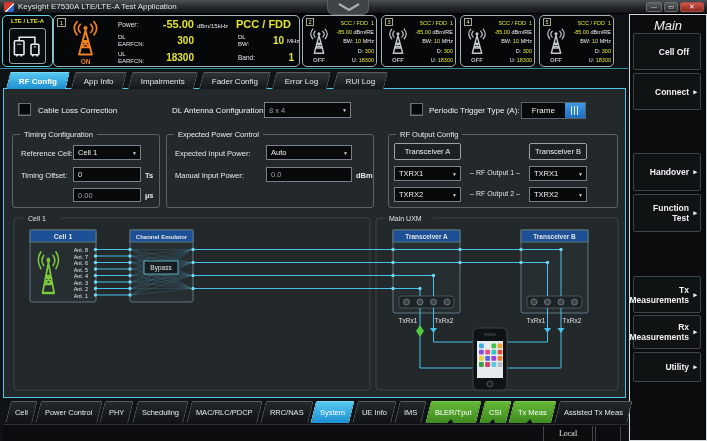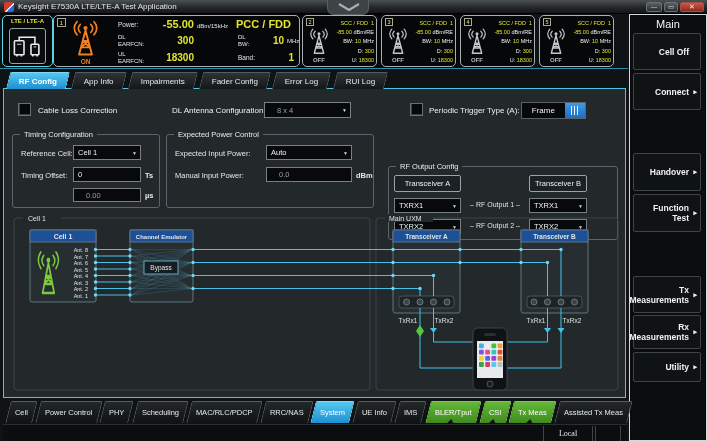--- a/index.html
+++ b/index.html
@@ -22,21 +22,21 @@
   .winctl.close { left:680px; width:24px; background: linear-gradient(#d0564a,#8e2a1e); border-color:#a05048; font-size:7px; }
   .chevron-handle { position:absolute; left:327px; top:0; width:42px; height:15px;
     background:#3e4346; border:1px solid #585e61; border-top:none; border-radius:0 0 7px 7px; z-index:5; }
   
   .toprow { position:absolute; left:2px; top:14px; width:528px; height:54px; background:#050708; }
   .toprow-line { position:absolute; left:0; top:68px; width:628px; height:1px; background:#2e8ca8; }
   .pnl { position:absolute; background:#050708; border:1px solid #a8afb2; border-radius:5px; }
   .pnl.cyan { border-color:#5fd4e8; }
   .idxbox { position:absolute; left:3px; top:2px; width:9px; height:9px; border:1px solid #a8a895;
     color:#e6e67a; font-size:6px; line-height:8px; text-align:center; }
-  .ylw { color:#e3e332; } .wht { color:#eef1f2; } .dim { color:#97a0a5;margin-left:8px; }
+  .ylw { color:#e3e332; } .wht { color:#eef1f2; } .dim { color:#97a0a5; }
   .ant-icon { position:absolute; }
   .state-txt { position:absolute; text-align:center; font-size:6.5px; font-weight:bold; }
   .lbl6 { position:absolute; font-size:6px; line-height:6.5px; color:#e4e8ea; }
   .val { position:absolute; text-align:right; font-weight:bold; color:#e3e332; }
   .lte-label { position:absolute; left:0; top:2px; width:100%; text-align:center; font-size:6px; color:#e3e332; font-weight:bold; }
   .lte-btn { position:absolute; left:6px; top:12px; width:37px; height:36px; border:1px solid #9aa2a6; border-radius:3px; background:#0a0d0e; }
   .scc-rows { position:absolute; left:28px; top:3px; width:43px; font-size:5.5px; line-height:9.2px; text-align:right; white-space:nowrap; }
   .scc-ant { position:absolute; left:4px; top:12px; }
   
   .tabrow { position:absolute; left:8px; top:72px; height:17px; display:flex; gap:5px; z-index:3; }
@@ -90,21 +90,21 @@
   .btab.green::after { content:""; position:absolute; left:50%; bottom:0; margin-left:-3px;
     border-left:3px solid transparent; border-right:3px solid transparent; border-bottom:4px solid #0d0f10; }
   .gear-btn { position:absolute; left:600px; top:399px; width:24px; height:24px; color:#f2f5f6;
     font-size:17px; line-height:24px; text-align:center; }
   
   .statusbar { position:absolute; left:3px; top:424px; width:624px; height:17px; background:#0b0d0e; border-top:1px solid #2a2e30;font-family:Liberation Serif, serif; }
   .status-cell { position:absolute; top:1px; height:15px; border-left:1px solid #3f4549; border-right:1px solid #3f4549;
     font-size:8px; display:flex; align-items:center; justify-content:center; color:#e4e8ea; }
   
   .sidebar { position:absolute; left:629px; top:14px; width:78px; height:427px; background:#0a0c0d; border:1px solid #d4d9db; }
-  .sb-title { position:absolute; left:0; top:3px; width:100%; text-align:center; font-size:11px; color:#f0f2f4; }
+  .sb-title { position:absolute; left:0; top:3px; width:100%; text-align:center; font-size:13px; color:#f0f2f4;font-style:italic; }
   .sbtn { position:absolute; left:3px; width:68px; background:#101314; border:1px solid #3e4549; border-radius:2px;
     color:#f0f2f4; font-size:8.5px; display:flex; align-items:center; justify-content:flex-end;
     text-align:right; padding-right:11px; line-height:10px;font-weight:bold; }
   .sbtn .sarr { position:absolute; right:3px; top:50%; transform:translateY(-50%); font-size:7px; }
 </style>
 </head>
 <body>
 
 <svg width="0" height="0" style="position:absolute">
   <defs>
@@ -293,21 +293,21 @@
       <span>Auto</span>
         <span class="arr">▼</span>
     </div>
     <div class="flabel" style="left:8px;top:36px;">Manual Input Power:</div>
     <div class="inp" style="left:99px;top:32px;width:86px;height:15px;">
         <span class="dim">0.0</span>
       </div>
     <div class="funit" style="left:189px;top:36px;">dBm</div>
   </div>
 
-  <div class="fs" style="left:388px;top:134px;width:230px;height:74px;margin-top:32px;">
+  <div class="fs" style="left:388px;top:134px;width:230px;height:74px;">
     <div class="lg">RF Output Config</div>
     <div class="tr-btn" style="left:5px;top:8px;width:67px;">Transceiver A</div>
     <div class="tr-btn" style="left:140px;top:8px;width:58px;">Transceiver B</div>
     <div class="dd" style="left:5px;top:31px;width:67px;height:15px;">
       <span>TXRX1</span>
         <span class="arr">▼</span>
     </div>
     <div class="midlbl" style="left:74px;top:34px;width:64px;">– RF Output 1 –</div>
     <div class="dd" style="left:140px;top:31px;width:58px;height:15px;">
       <span>TXRX1</span>

